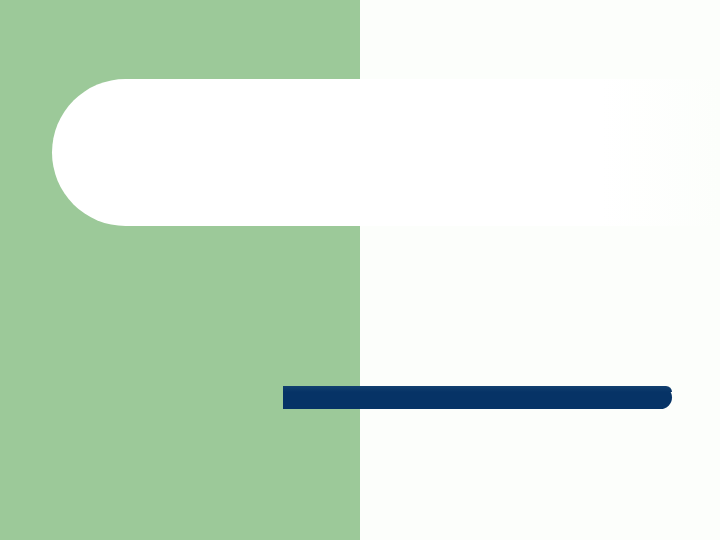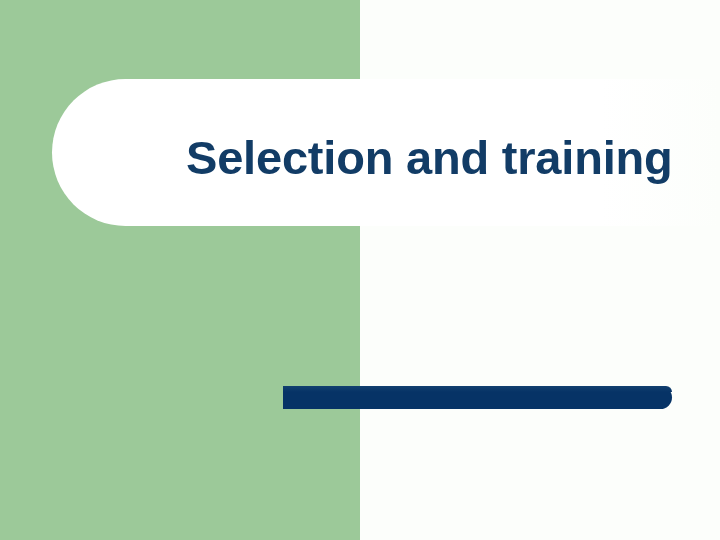--- a/index.html
+++ b/index.html
@@ -95,19 +95,18 @@
 <body>
 
 <div id="slide">
 
   <div id="green-panel"></div>
 
   <div id="title-banner"></div>
 
   <div id="banner-fade"></div>
 
-  <div id="title-text">Selection and training</div>
 
   <div id="accent-bar">
     <div id="accent-bar-sheen"></div>
   </div>
 
 </div>
 
 </body></html>

